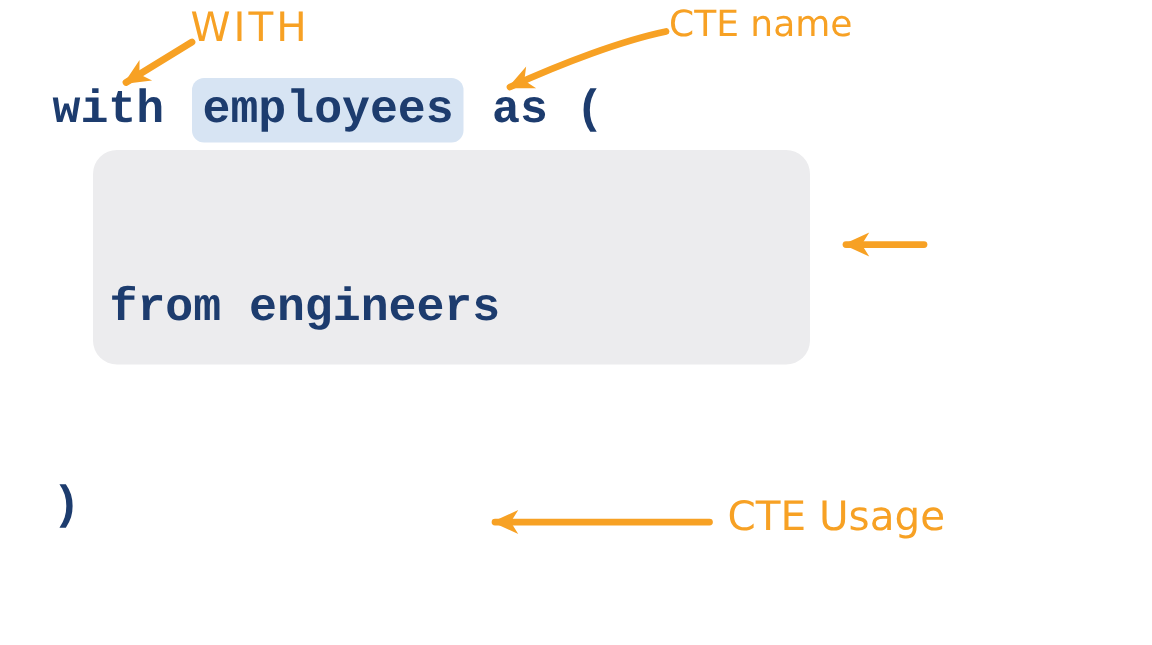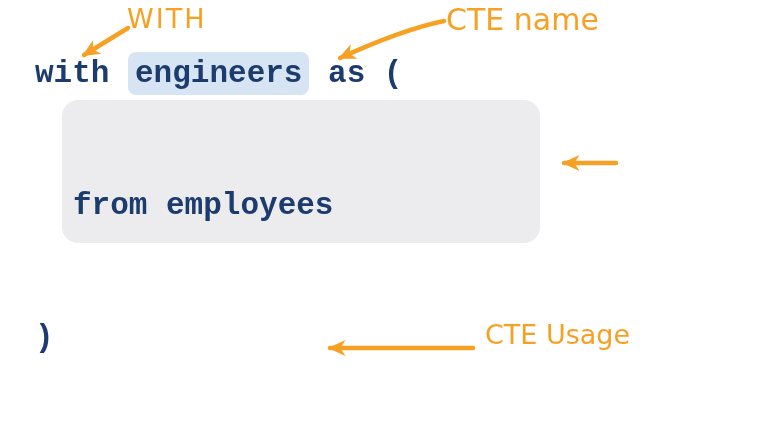--- a/index.html
+++ b/index.html
@@ -43,23 +43,23 @@
   .body-lines{left:73px;top:96px;}
   .bottom-lines{left:35px;top:228px;}
   .label{
     position:absolute;
     font-family:"DejaVu Sans","Liberation Sans",sans-serif;
     font-size:27px;
     color:var(--annotation-orange);
     white-space:nowrap;
   }
   .with-label{left:127px;top:3px;letter-spacing:2px;}
-  .cte-name-label{left:446px;top:2px;font-size:30px;}
+  .cte-name-label{left:446px;top:2px;font-size:24px;}
   .cte-body-label{left:622px;top:146px;}
-  .cte-usage-label{left:485px;top:319px;}
+  .cte-usage-label{left:485px;top:329px;}
   .arrows{
     position:absolute;left:0;top:0;
     pointer-events:none;
   }
   .arrow{
     stroke:var(--annotation-orange);
     stroke-width:4.5;
     fill:none;
     stroke-linecap:round;
     marker-end:url(#ah);
@@ -80,26 +80,26 @@
     <path class="arrow" d="M128,28 L84,55"></path>
     <path class="arrow" d="M444,21 C415,27 375,42 340,58"></path>
     <path class="arrow" d="M616,163 L564,163"></path>
     <path class="arrow" d="M473,348 L330,348"></path>
   </svg>
 
   <div class="label with-label">WITH</div>
   <div class="label cte-name-label">CTE name</div>
   <div class="label cte-usage-label">CTE Usage</div>
 
-  <div class="code line1"><span>with </span><span class="hl">engineers</span><span> as (</span></div>
+  <div class="code line1"><span>with </span><span class="hl">employees</span><span> as (</span></div>
 
   <div class="body-box"></div>
 
   <div class="code body-lines">
-    <div>from employees</div>
+    <div>from engineers</div>
     
   </div>
 
   <div class="code bottom-lines">
     <div>)</div>
     
     
     
   </div>
 

